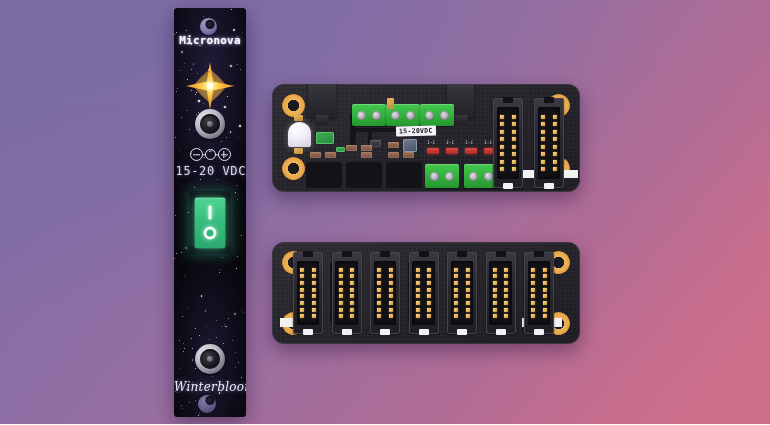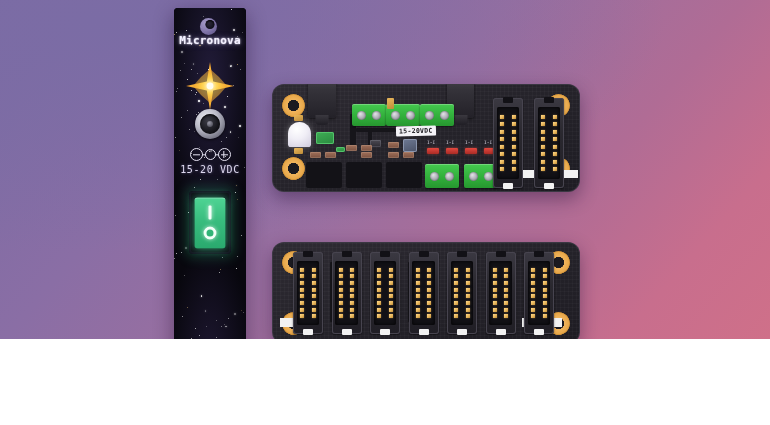--- a/index.html
+++ b/index.html
@@ -4,21 +4,21 @@
 <title>Micronova Eurorack Power Module</title>
 <style>
   * { box-sizing: border-box; margin: 0; padding: 0; }
   html, body {
     width: 770px; height: 425px;
     overflow: hidden;
     font-family: "Liberation Sans", sans-serif;
   }
   #scene {
     position: relative;
-    width: 770px; height: 339px;
+    width: 770px; height: 424px;
     background:
       radial-gradient(ellipse 120% 110% at 12% 6%, #7b6ca5 0%, rgba(123,108,165,0) 62%),
       linear-gradient(131deg, #7a6ba4 0%, #8a6ea5 28%, #9a6fa0 48%, #b06c95 70%, #c86e8d 86%, #cf7089 100%);
     overflow: hidden;
   }
 
   
   #faceplate {
     position: absolute;
     left: 174px; top: 8px;
@@ -100,24 +100,24 @@
   .pol-center::before {
     content:""; position:absolute; left:-4px; top:50%; width:4px; height:1.4px;
     background:#e6e3f2; transform: translateY(-50%);
   }
   .pol-center::after {
     content:""; position:absolute; right:-4px; top:50%; width:4px; height:1.4px;
     background:#e6e3f2; transform: translateY(-50%);
   }
   .volt-label {
     position: absolute; left: 0; right: 0; top: 156px;
-    text-align: center;
+    text-align: right;
     color: #ddd8ee;
     font-family: "DejaVu Sans Mono", monospace;
-    font-size: 10px; letter-spacing: .6px;
+    font-size: 12px; letter-spacing: .6px;
     text-shadow: 0 0 3px rgba(200,190,255,.5);
   }
 
   
   .switch-well {
     position: absolute; left: 50%; top: 183px; transform: translateX(-50%);
     width: 42px; height: 63px; border-radius: 4px;
     background: #0d0d14;
     box-shadow: 0 0 12px 4px rgba(60,220,150,.22), inset 0 0 0 2px #141420;
   }

